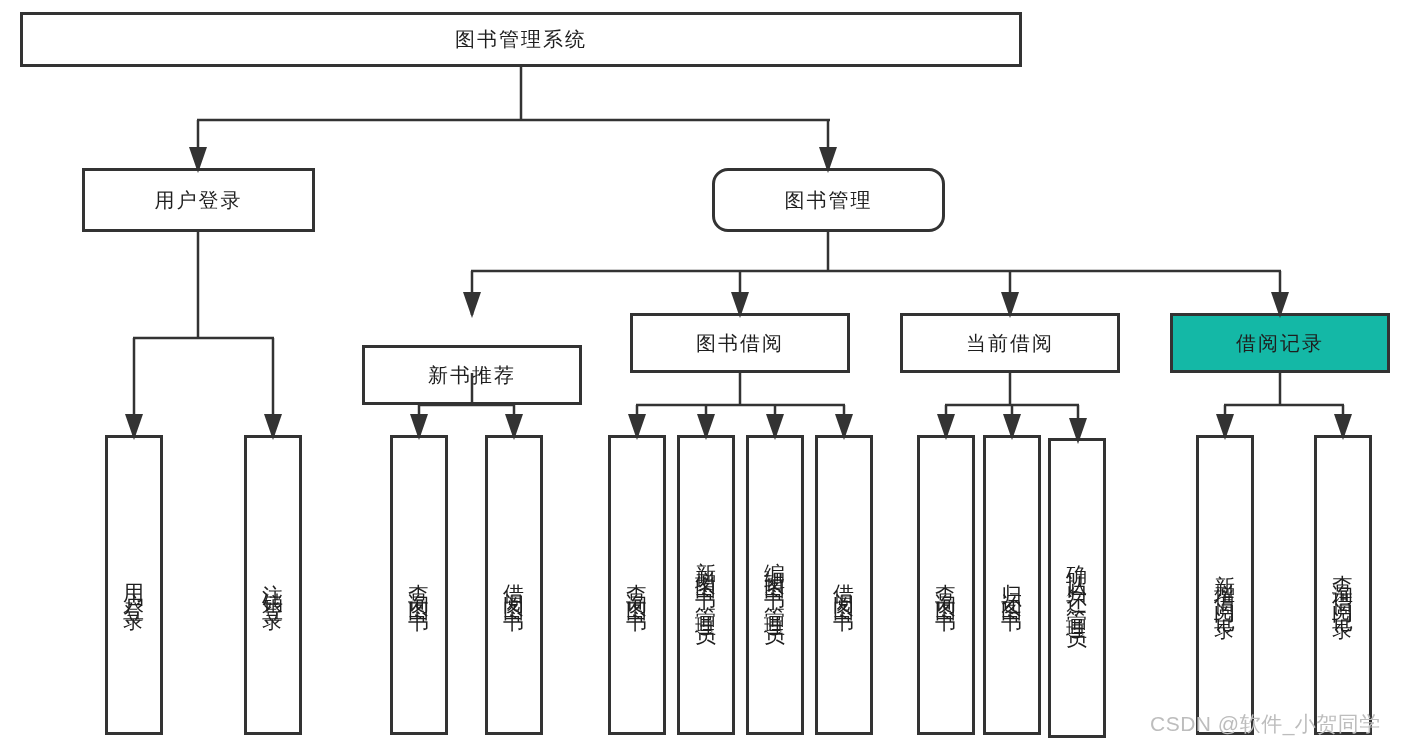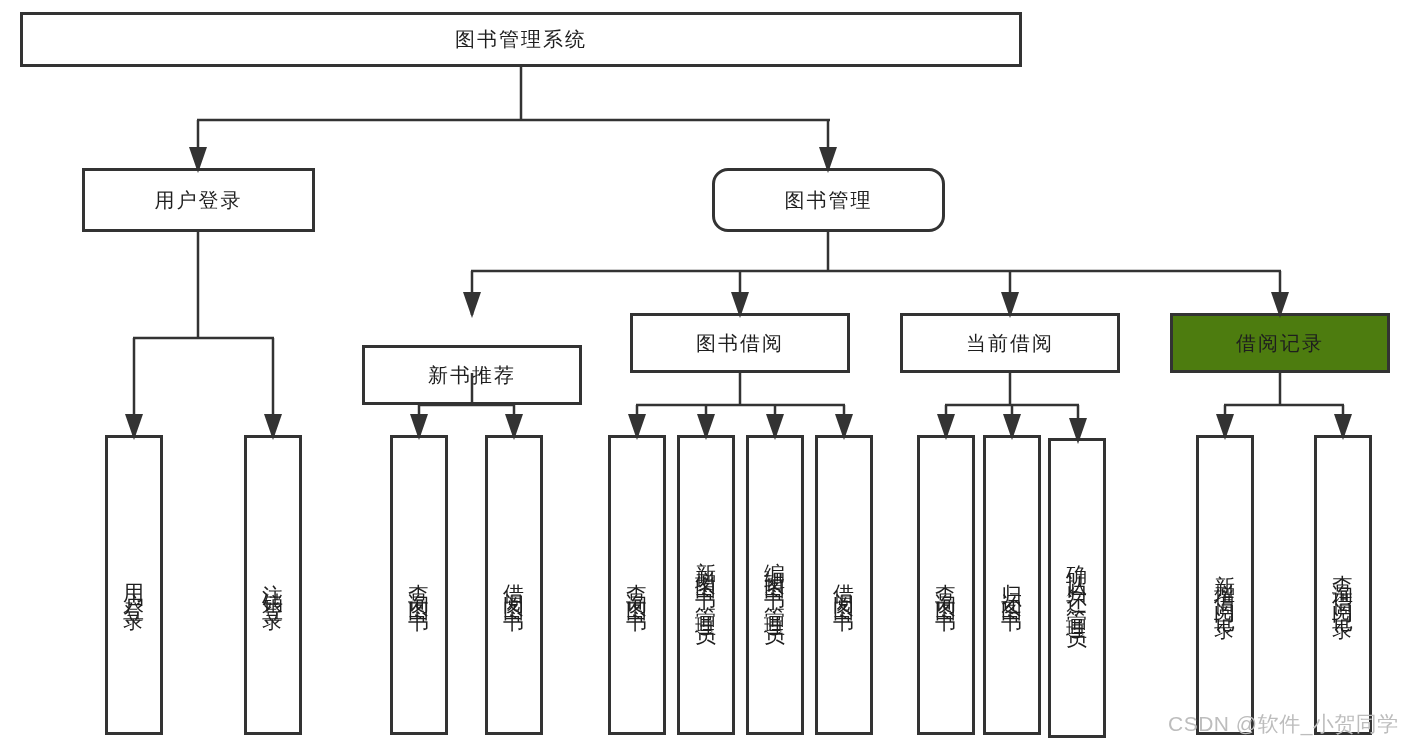--- a/index.html
+++ b/index.html
@@ -16,21 +16,21 @@
   .lvl2  { height:64px; top:168px; width:233px; }
   .lvl3  { height:60px; top:313px; width:220px; }
   .leaf  { width:58px; height:300px; top:435px; }
   .leaf span {
     writing-mode:vertical-rl; text-orientation:mixed;
     font-size:21px; letter-spacing:9px; line-height:1; white-space:nowrap;
   }
   .connectors { position:absolute; left:0; top:0; z-index:3; pointer-events:none; }
   .watermark {
     position:absolute; z-index:4; left:1150px; top:710px;
-    font-size:21px; letter-spacing:0.5px; white-space:nowrap;margin-left:18px;
+    font-size:21px; letter-spacing:0.5px; white-space:nowrap;
   }
 </style>
 </head>
 <body>
 
 <div class="stage" style="color: rgb(30, 30, 30);">
 
   <svg class="connectors" width="1405" height="747" viewBox="0 0 1405 747">
     <g stroke="#333333" stroke-width="2.5" fill="none">
 
@@ -110,21 +110,21 @@
 
   <div class="box lvl3 hbox" style="left: 362px; border-color: rgb(51, 51, 51); background: rgb(255, 255, 255); margin-top: 32px;">
     <span>新书推荐</span>
   </div>
   <div class="box lvl3 hbox" style="left: 900px; border-color: rgb(51, 51, 51); background: rgb(255, 255, 255);">
     <span>当前借阅</span>
   </div>
   <div class="box lvl3 hbox" style="left: 630px; border-color: rgb(51, 51, 51); background: rgb(255, 255, 255);">
     <span>图书借阅</span>
   </div>
-  <div class="box lvl3 hbox" style="left: 1170px; border-color: rgb(51, 51, 51); background: #4d7c0f;">
+  <div class="box lvl3 hbox" style="left: 1170px; border-color: rgb(51, 51, 51); background: #14b8a6;">
     <span>借阅记录</span>
   </div>
 
   <div class="box leaf" style="left: 105px; border-color: rgb(51, 51, 51); background: rgb(255, 255, 255);">
     <span>用户登录</span>
   </div>
   <div class="box leaf" style="left: 244px; border-color: rgb(51, 51, 51); background: rgb(255, 255, 255);">
     <span>注销登录</span>
   </div>
 

